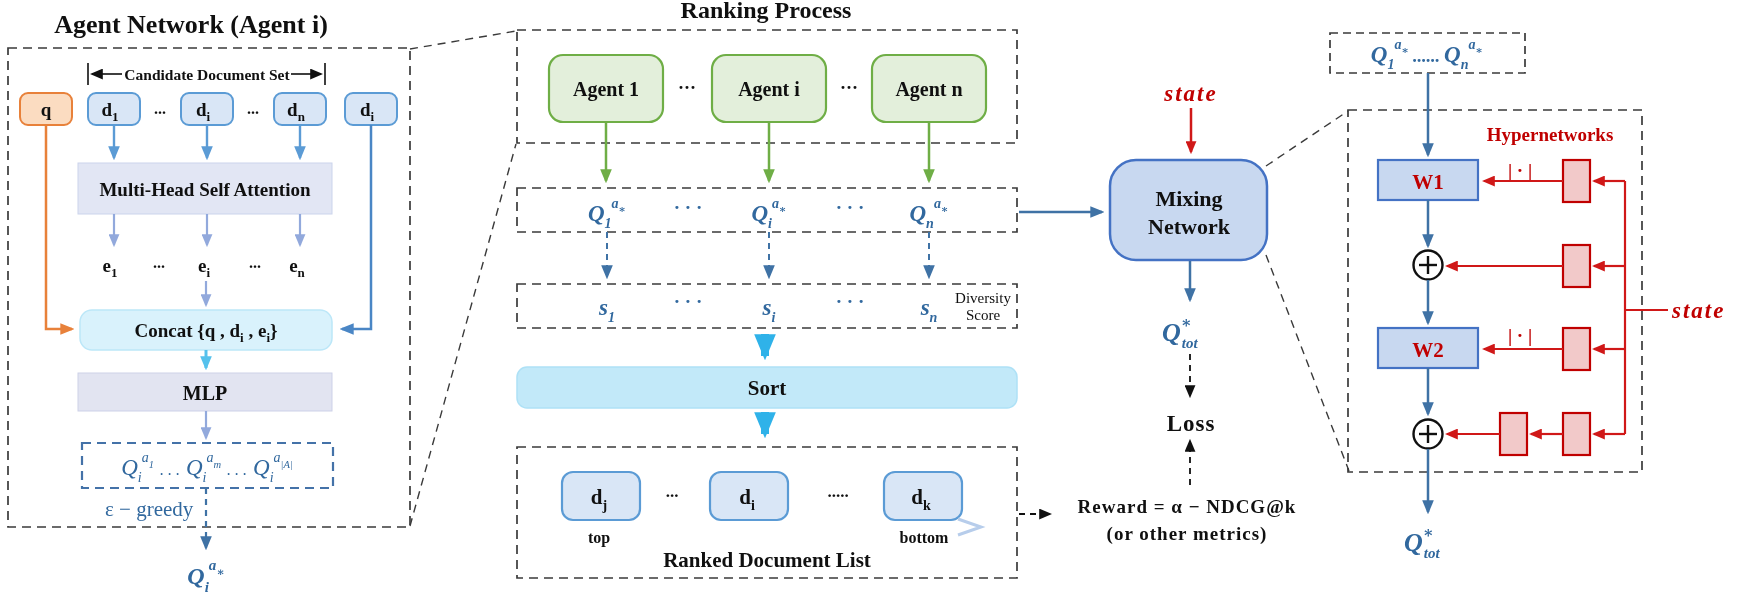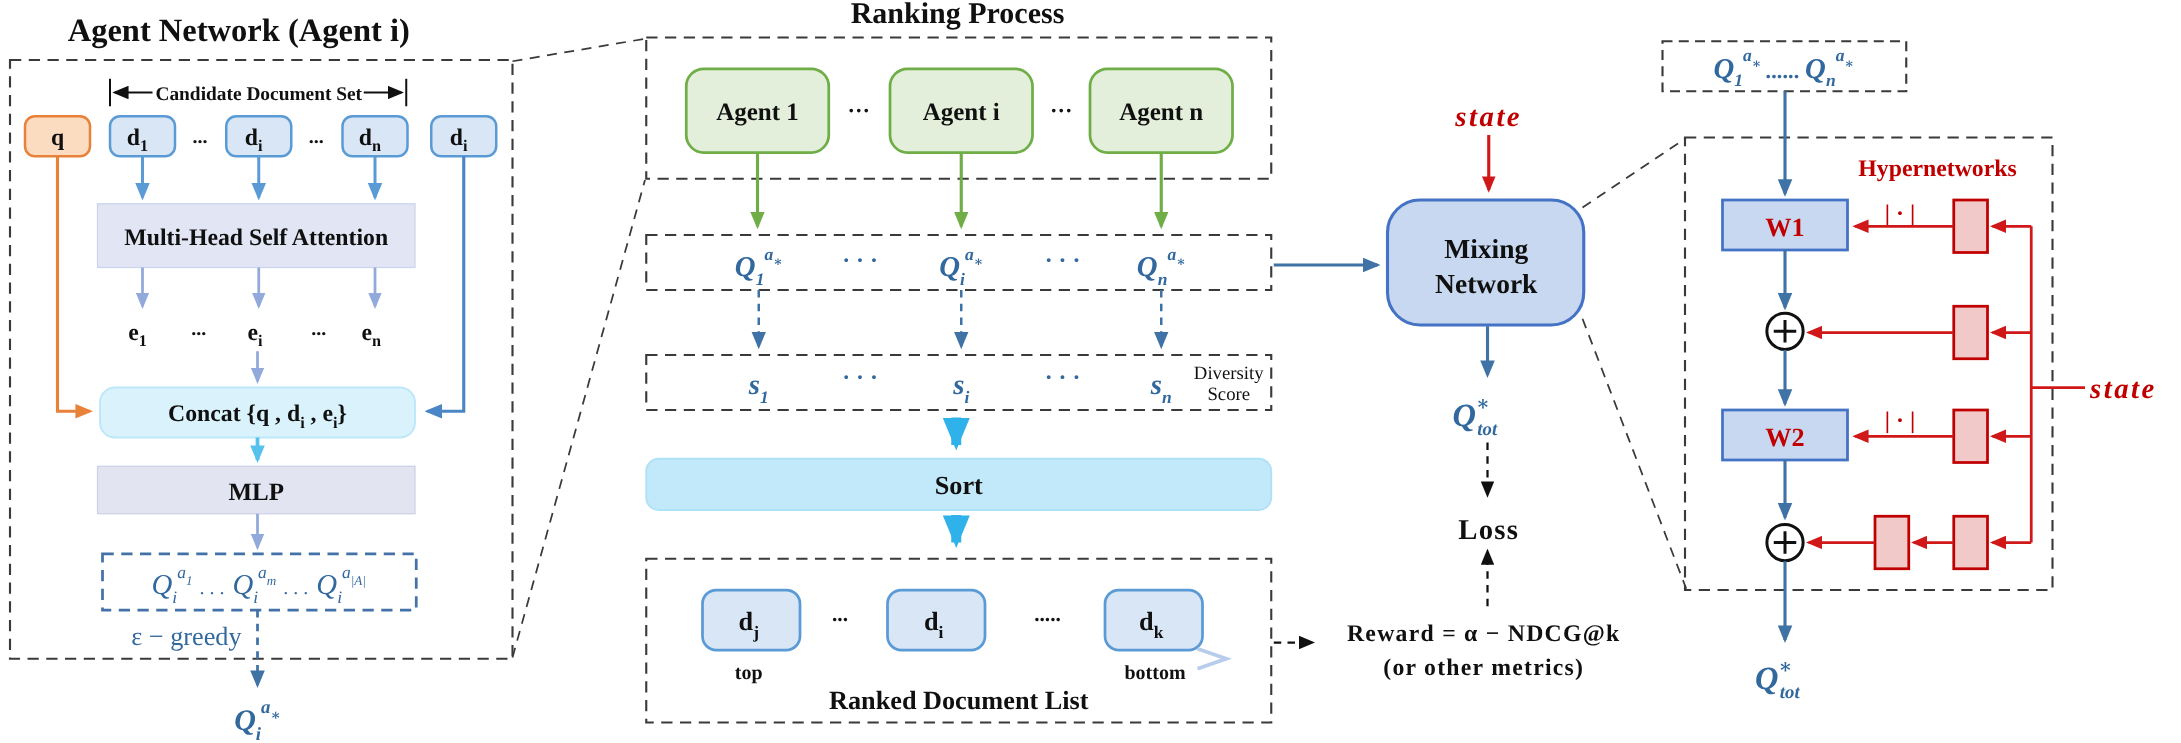--- a/index.html
+++ b/index.html
@@ -1,16 +1,16 @@
 <!DOCTYPE html>
 <html><head>
 <meta charset="utf-8">
 <style>
   html,body{margin:0;padding:0;background:#ffffff;}
-  .stage{width:1745px;height:595px;position:relative;background:#ef4444;overflow:hidden;}
+  .stage{width:1745px;height:595px;position:relative;background:#86efac;overflow:hidden;}
   svg{display:block;}
   text{font-family:"Liberation Serif","DejaVu Serif",serif;}
   .b{font-weight:bold;}
   .i{font-style:italic;}
   .steel{fill:#31689E;}
   .red{fill:#C00000;}
   .blk{fill:#101010;}
 </style>
 </head>
 <body>

